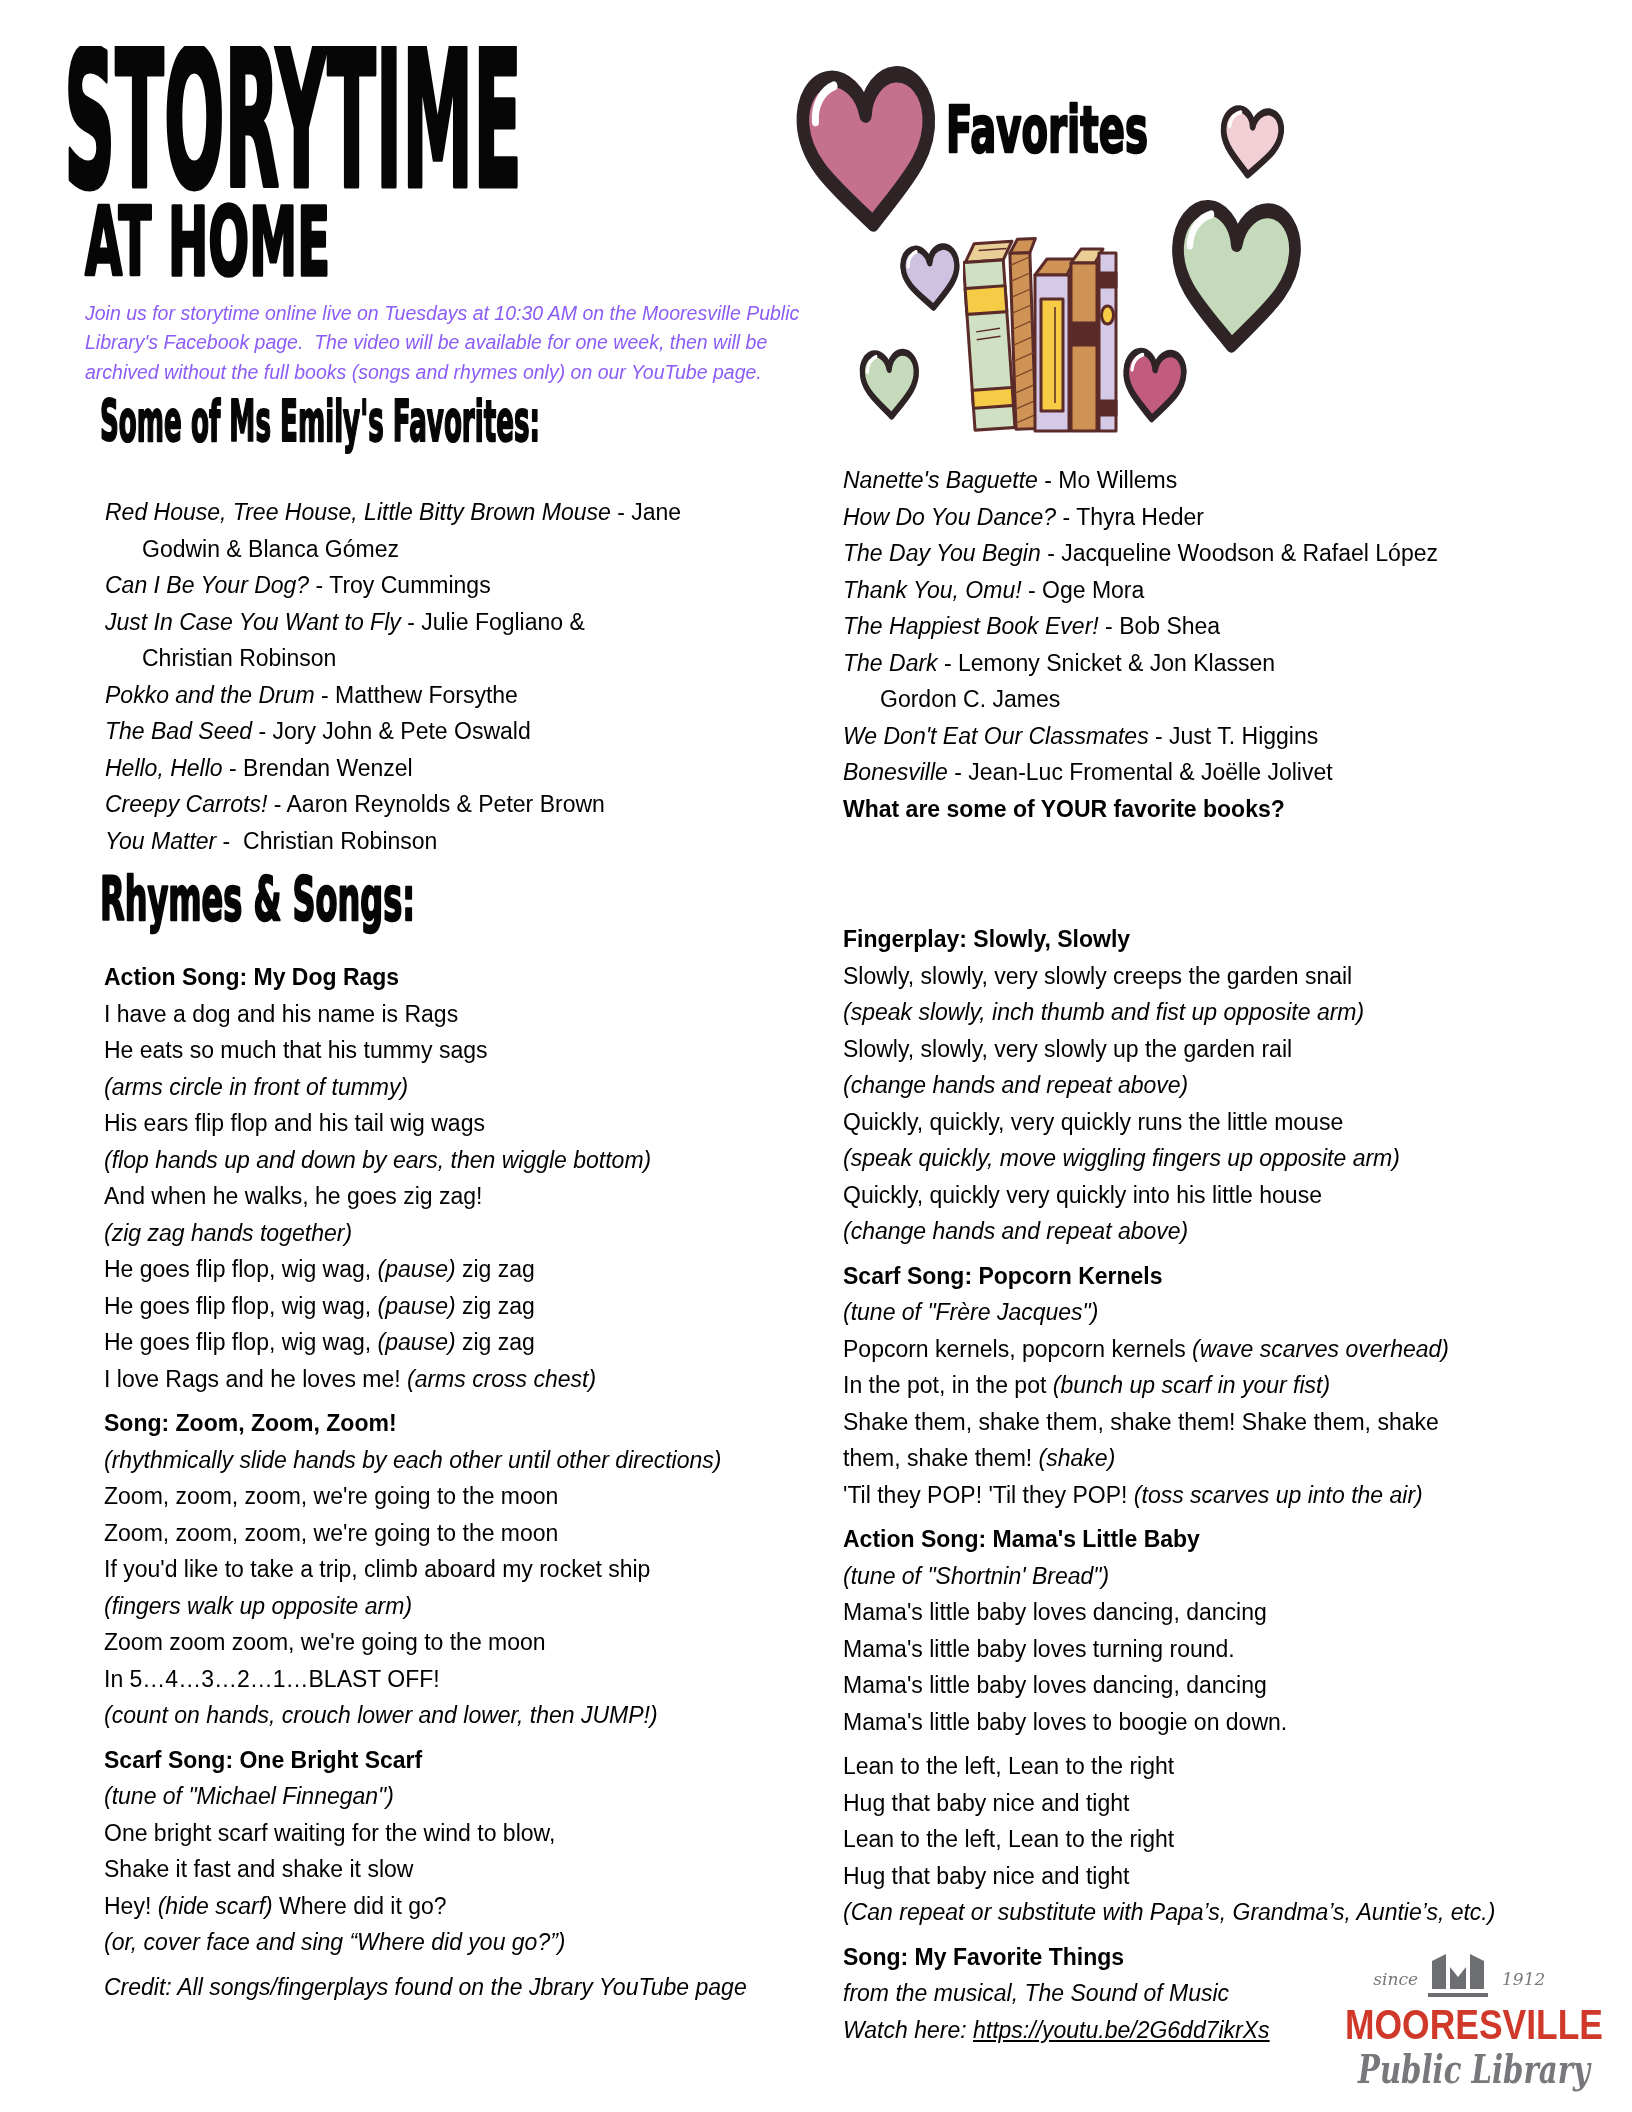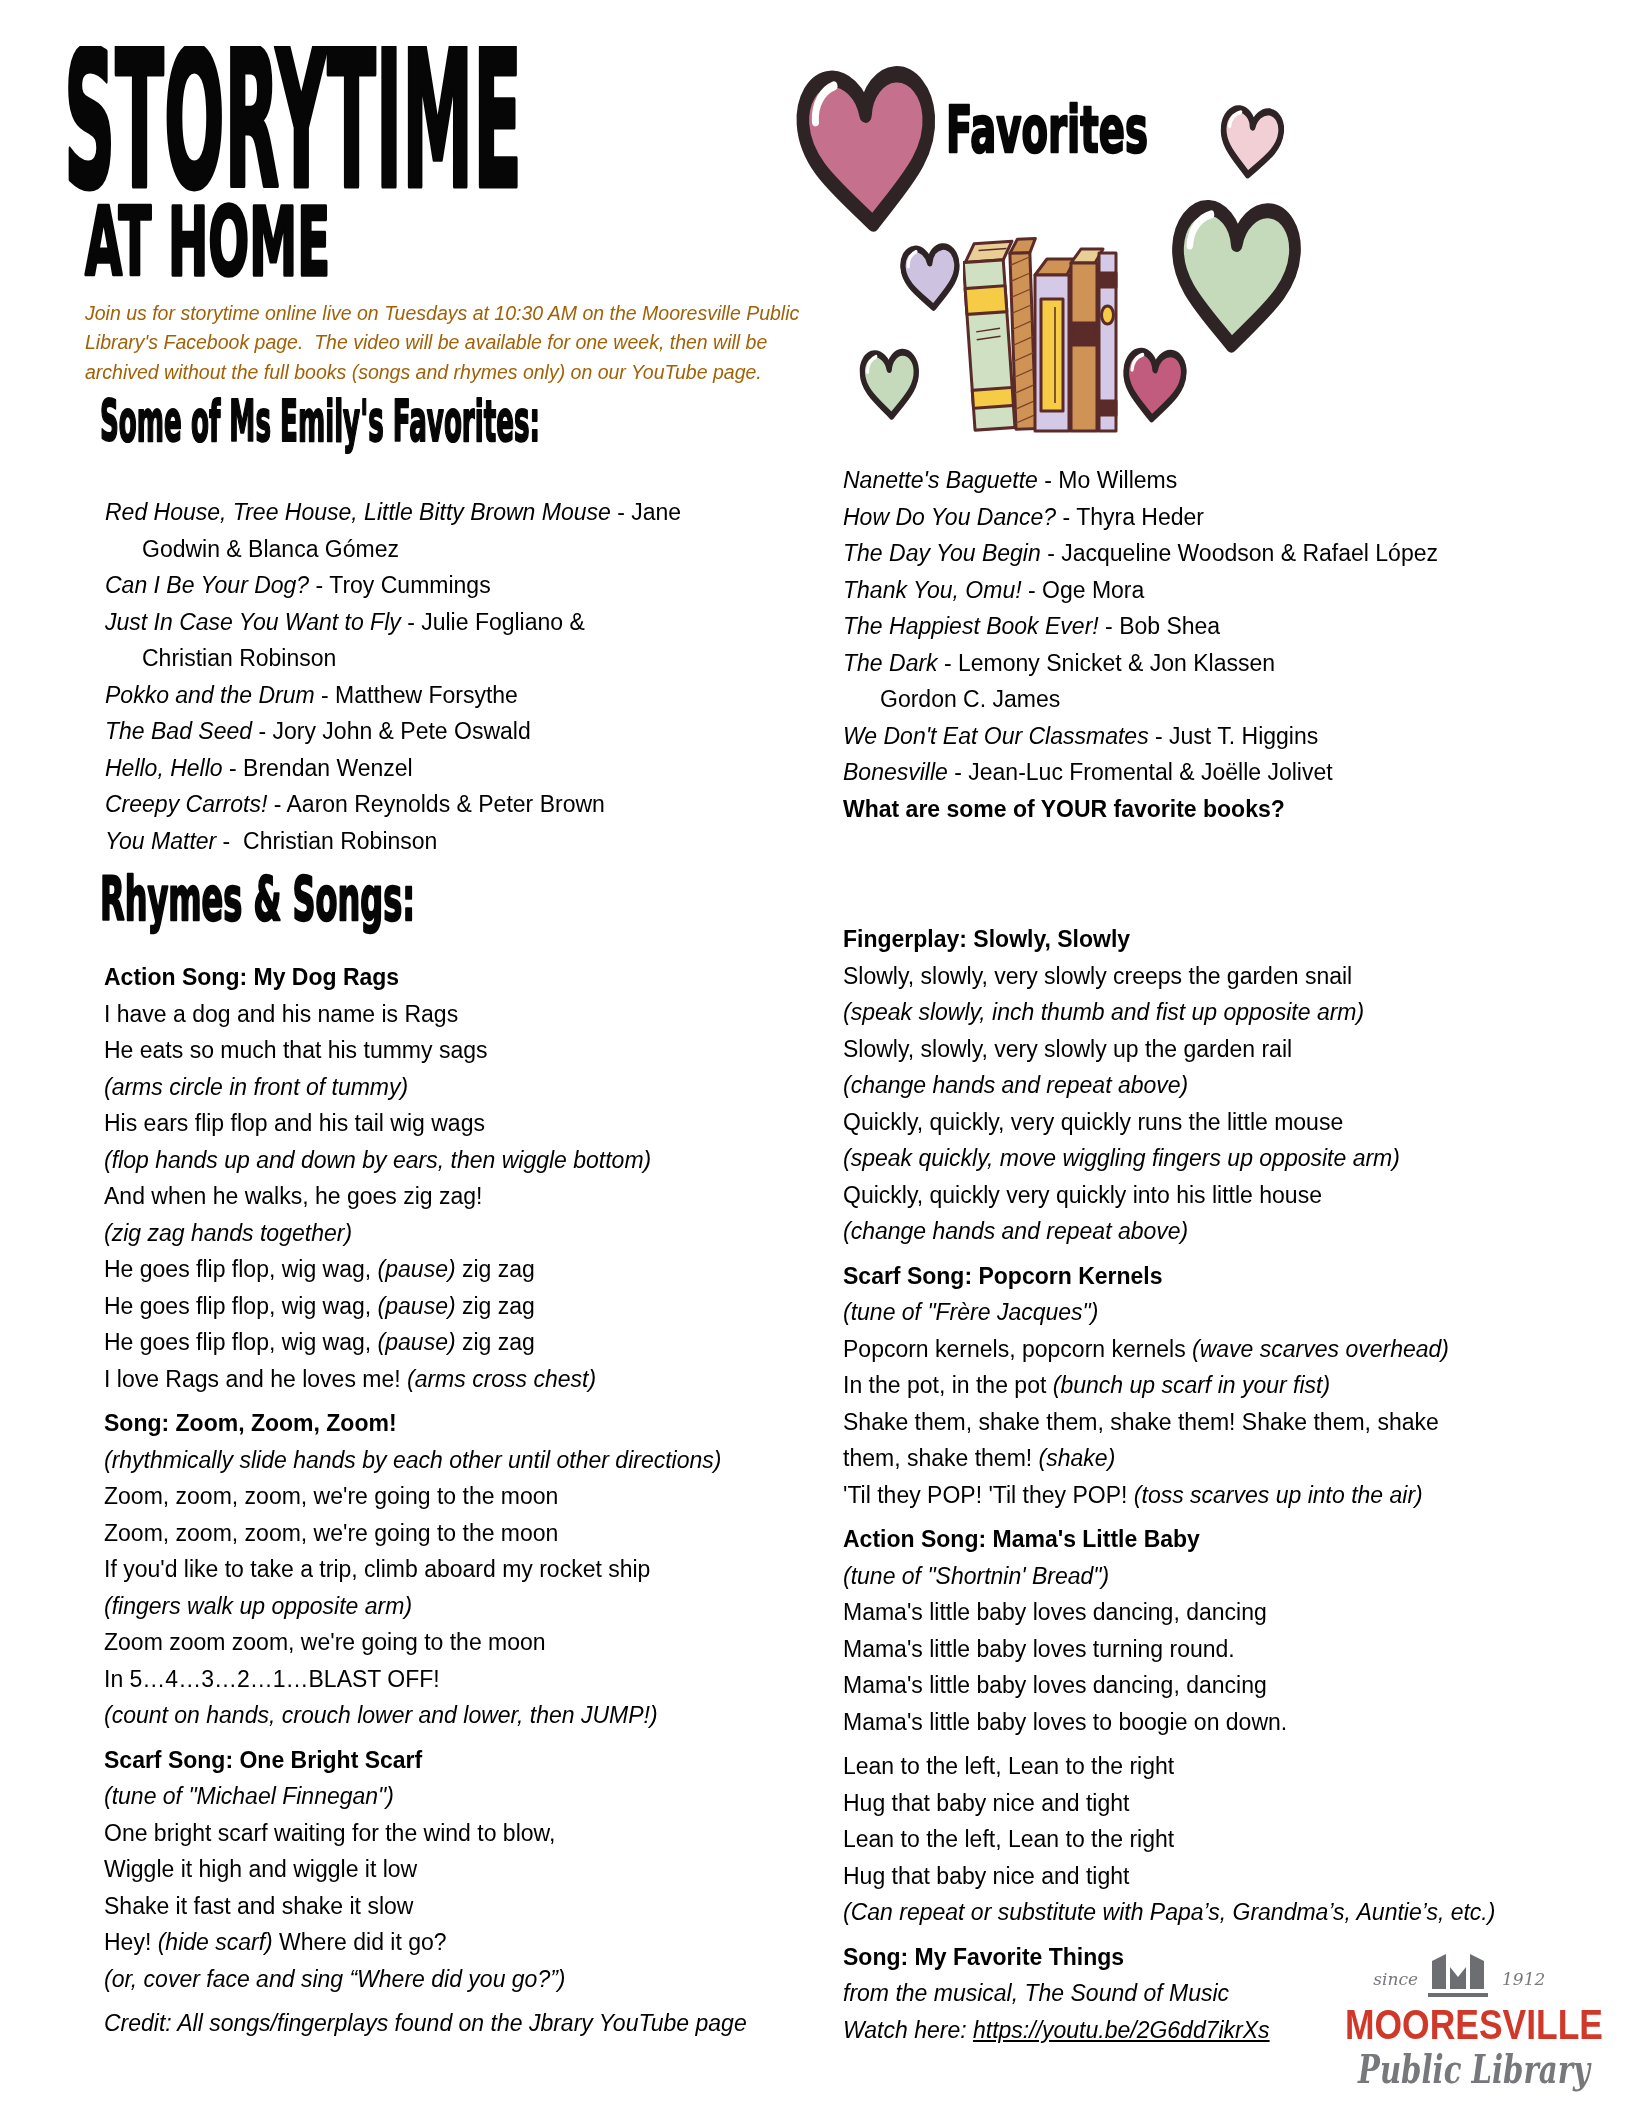--- a/index.html
+++ b/index.html
@@ -11,21 +11,21 @@
   
   .tline{line-height:36.5px;font-size:23px;white-space:pre;}
   .tline .it{font-style:italic;}
   .tline .bd{font-weight:bold;}
   .tline .un{text-decoration:underline;}
   .tline.ind{padding-left:37px;}
   .tline.sp{margin-top:8px;}
   #left-songs .song-section{margin-bottom:8px;}
   #right-songs .song-section{margin-bottom:8px;}
   
-  #intro{left:85px;top:299px;font-size:19.5px;font-style:italic;line-height:29.3px;color:#a16207;}
+  #intro{left:85px;top:299px;font-size:19.5px;font-style:italic;line-height:29.3px;color:#8b5cf6;}
   #intro .iline{white-space:pre;}
   
   svg text.marker{
     font-family:"DejaVu Sans",sans-serif;font-weight:bold;fill:#060606;
     paint-order:stroke;stroke:#060606;stroke-linejoin:round;
   }
   svg text.logo-serif{font-family:"DejaVu Serif",serif;}
   
   #left-books{left:105px;top:494px;}
   #right-books{left:843px;top:462px;}
@@ -188,21 +188,20 @@
       <div class="tline"><span>If you'd like to take a trip, climb aboard my rocket ship</span></div>
       <div class="tline"><span class="it">(fingers walk up opposite arm)</span></div>
       <div class="tline"><span>Zoom zoom zoom, we're going to the moon</span></div>
       <div class="tline"><span>In 5…4…3…2…1…BLAST OFF!</span></div>
       <div class="tline"><span class="it">(count on hands, crouch lower and lower, then JUMP!)</span></div>
     </div>
     <div class="song-section">
       <div class="tline"><span class="bd">Scarf Song: One Bright Scarf</span></div>
       <div class="tline"><span class="it">(tune of "Michael Finnegan")</span></div>
       <div class="tline"><span>One bright scarf waiting for the wind to blow,</span></div>
-      <div class="tline"><span>Wiggle it high and wiggle it low</span></div>
       <div class="tline"><span>Shake it fast and shake it slow</span></div>
       <div class="tline"><span>Hey! </span><span class="it">(hide scarf)</span><span> Where did it go?</span></div>
       <div class="tline"><span class="it">(or, cover face and sing “Where did you go?”)</span></div>
     </div>
     <div class="song-section">
       <div class="tline"><span class="it">Credit: All songs/fingerplays found on the Jbrary YouTube page</span></div>
     </div>
   </div>
 <div id="right-songs" class="abs">
     <div class="song-section">

